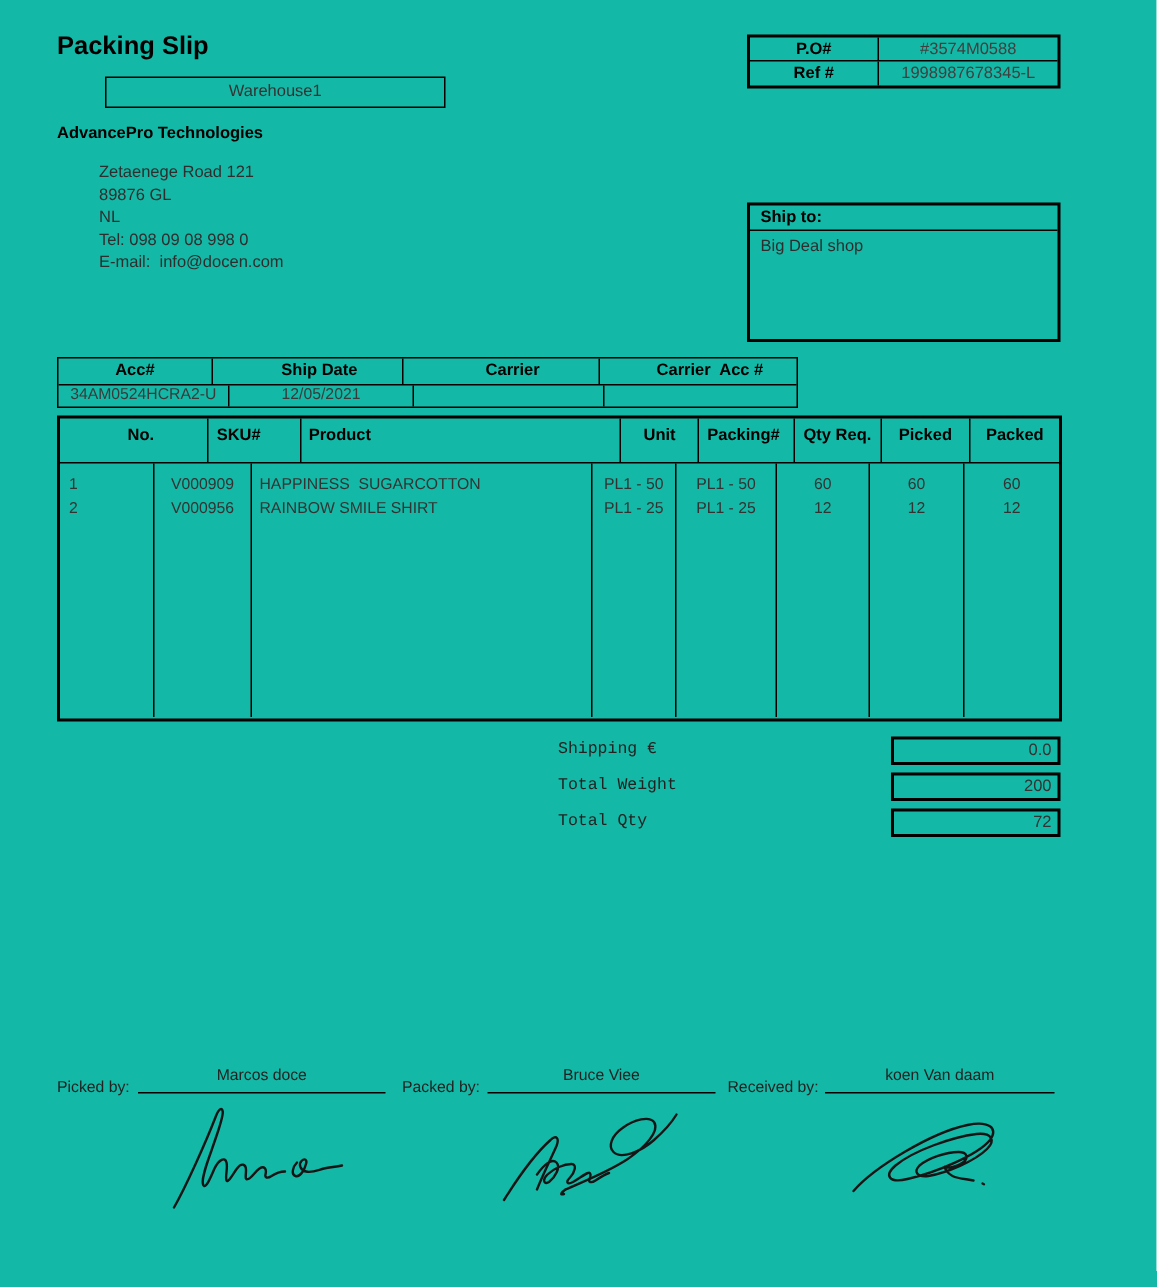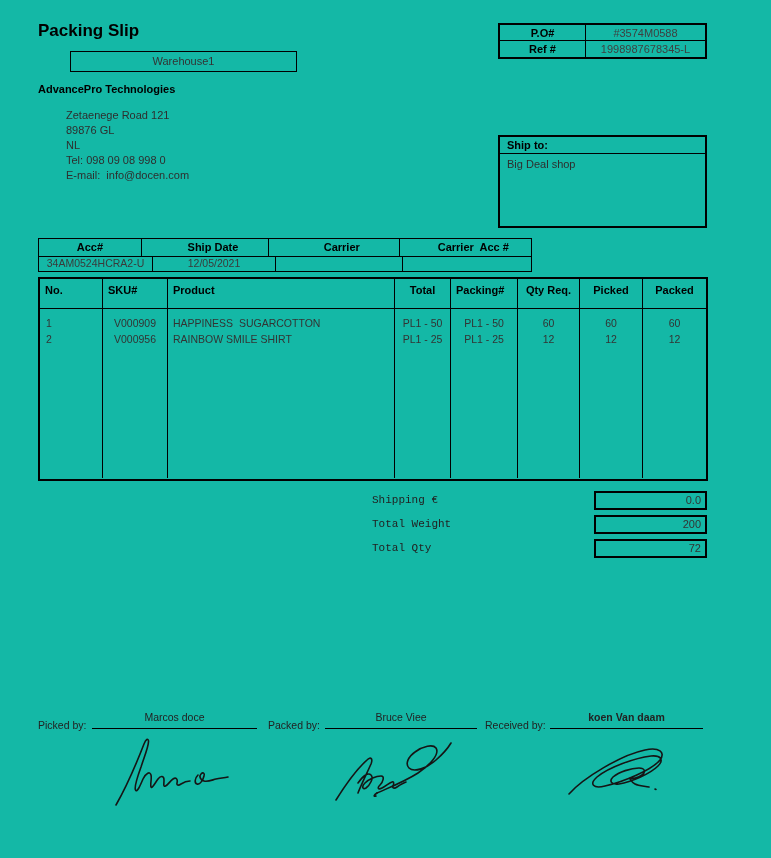--- a/index.html
+++ b/index.html
@@ -51,21 +51,21 @@
   .ct-head { height: 18px; border-bottom: 1px solid #000; gap: 16px; }
   .ct-vals { height: 14px; }
   .ct-cell { border-right: 1px solid #000; text-align: center; }
   .ct-cell:last-child { border-right: none; }
   .ct-head .ct-cell { font-size: 11px; font-weight: bold; color: #000; line-height: 17px; }
   .ct-vals .ct-cell { font-size: 10.5px; color: #3a3a3a; line-height: 13px; }
   .ctc0 { width: 114px; } .ctc1 { width: 123px; } .ctc2 { width: 127px; } .ctc3 { width: 128px; }
 
   
   .items-table { left: 38px; top: 277px; width: 670px; height: 204px; border: 2px solid #000; }
-  .it-header { display: flex; height: 30px; border-bottom: 1px solid #000; }
+  .it-header { display: flex; height: 30px; border-bottom: 1px solid #000; padding-left: 40px; }
   .it-hcell { font-size: 11px; font-weight: bold; color: #000; padding-top: 5px; border-right: 1px solid #000; }
   .it-hcell:last-child, .it-col:last-child { border-right: none; }
   .it-body { display: flex; height: 169px; }
   .it-col { border-right: 1px solid #000; padding-top: 6px; }
   .cell-line { font-size: 10.5px; line-height: 16px; color: #333; }
   .c0 { width: 63px; } .c1 { width: 65px; } .c2 { width: 227px; } .c3 { width: 56px; }
   .c4 { width: 67px; } .c5 { width: 62px; } .c6 { width: 63px; } .c7 { width: 63px; }
   .al { text-align: left; padding-left: 5px; }
   .al2 { text-align: left; padding-left: 6px; }
   .ac { text-align: center; }
@@ -133,21 +133,21 @@
       <div class="ct-cell ctc2"></div>
       <div class="ct-cell ctc3"></div>
     </div>
   </div>
 
   <div class="abs items-table">
     <div class="it-header">
       <div class="it-hcell c0 al">No.</div>
       <div class="it-hcell c1 al">SKU#</div>
       <div class="it-hcell c2 al">Product</div>
-      <div class="it-hcell c3 ac">Total</div>
+      <div class="it-hcell c3 ac">Unit</div>
       <div class="it-hcell c4 al">Packing#</div>
       <div class="it-hcell c5 ac">Qty Req.</div>
       <div class="it-hcell c6 ac">Picked</div>
       <div class="it-hcell c7 ac">Packed</div>
     </div>
     <div class="it-body">
       <div class="it-col c0">
         <div class="cell-line al2">1</div>
         <div class="cell-line al2">2</div>
       </div>
@@ -200,20 +200,20 @@
   <div class="abs sig-label" style="left:268px;">Packed by:</div>
   <div class="abs sig-name" style="left:325px; width:152px;">Bruce Viee</div>
   <div class="abs sig-line" style="left:325px; width:152px;"></div>
   <svg class="abs sig-svg" style="left:330px; top:738px;" width="135" height="68" viewBox="0 0 135 68">
     <path d="M6,62 C16,46 28,30 37,22 C41,18 43,21 41,26 C37,35 31,47 28,55 M28,45 C33,38 38,34 41,37 C44,40 40,47 36,50 C33,52 31,49 35,45 C39,41 46,38 51,38 C55,38 53,44 50,47 C47,50 48,52 52,50 C56,48 59,45 62,44 C64,43 64,46 63,48 C62,50 64,51 67,49 C70,47 73,45 76,44"></path>
     <path d="M47,55 C58,50 74,44 88,35 C100,27 110,16 106,10 C103,6 93,8 85,14 C78,19 75,26 79,30 C84,35 97,30 106,22 C114,15 118,10 121,5"></path>
     <path d="M47,55 C44,57 43,59 46,58"></path>
   </svg>
 
   <div class="abs sig-label" style="left:485px;">Received by:</div>
-  <div class="abs sig-name" style="left:550px; width:153px;font-weight:bold;">koen Van daam</div>
+  <div class="abs sig-name" style="left:550px; width:153px;">koen Van daam</div>
   <div class="abs sig-line" style="left:550px; width:153px;"></div>
   <svg class="abs sig-svg" style="left:563px; top:742px;" width="110" height="62" viewBox="0 0 110 62">
     <path d="M6,52 C20,36 58,13 82,8 C96,5 103,10 97,18 C89,28 60,40 42,44 C30,47 26,42 34,35 C46,25 72,16 88,14 C98,13 101,18 95,24 C87,32 68,40 56,42 C48,43 46,39 50,35 C56,30 68,26 76,26 C82,26 83,30 79,33 C75,36 69,37 67,36 C66,35 68,40 72,42 C76,44 82,44 86,45"></path>
     <path d="M92,47 L93,47.5"></path>
   </svg>
 
 </div>
 
 </body></html>

